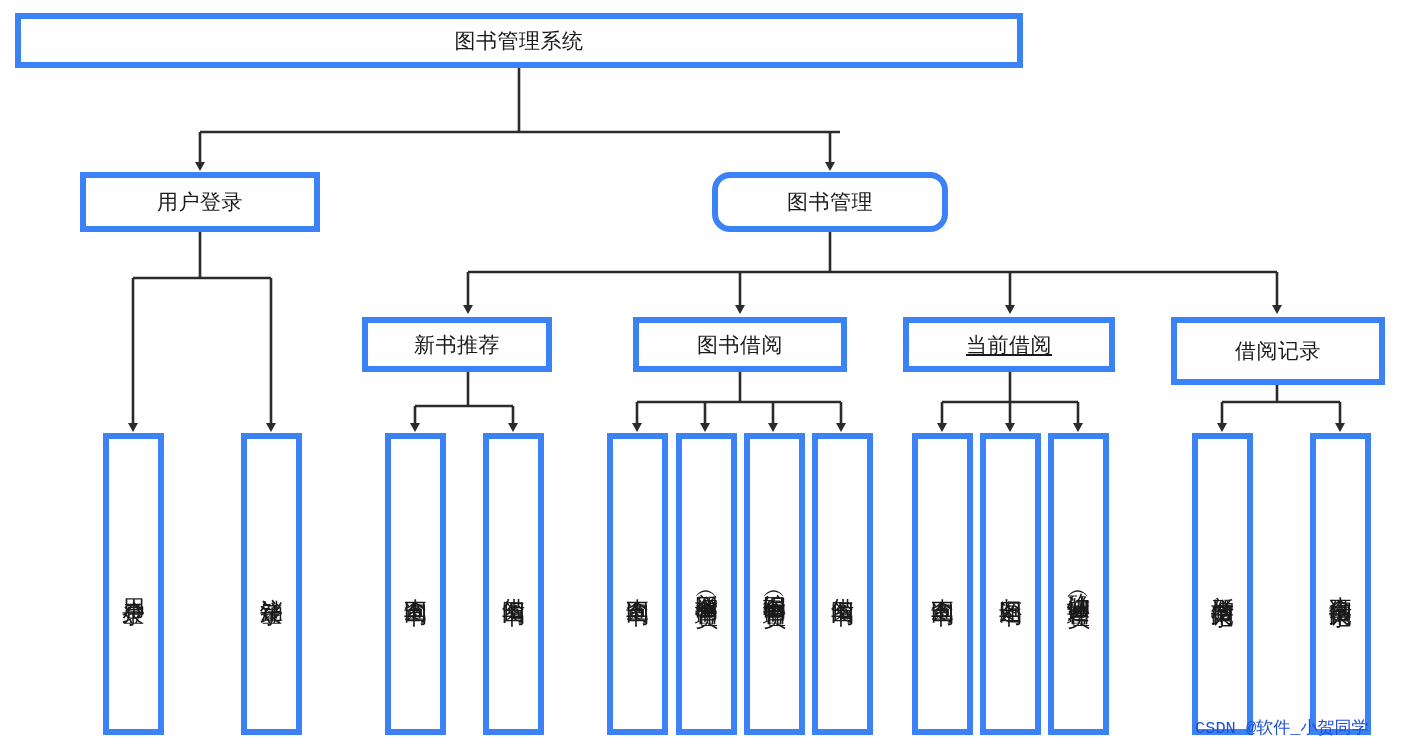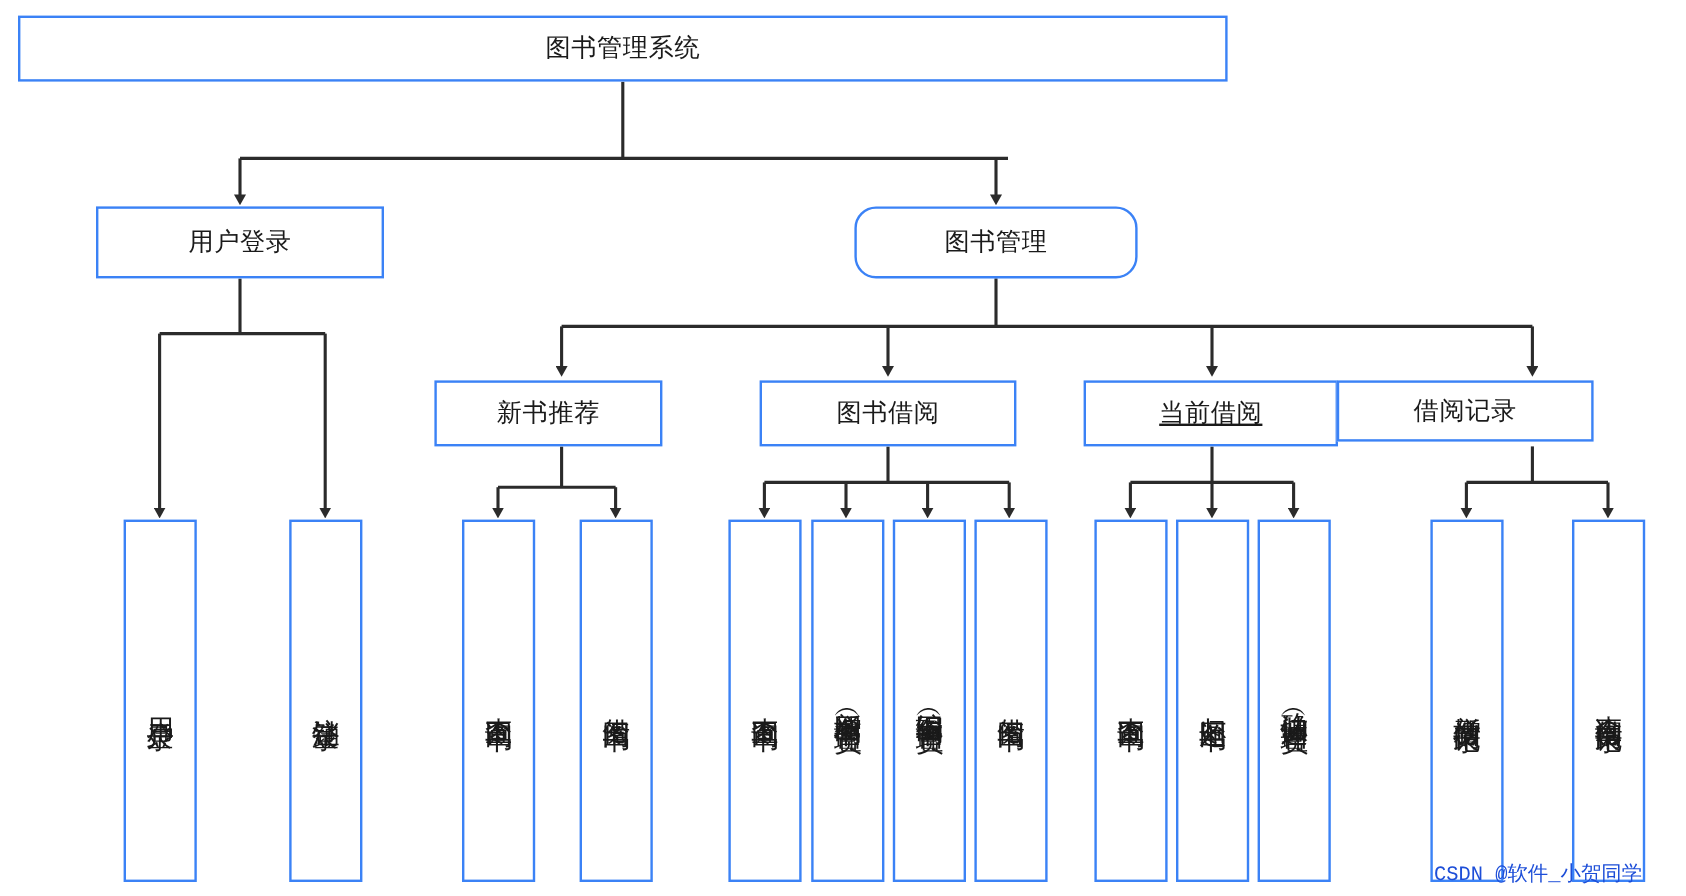--- a/index.html
+++ b/index.html
@@ -23,21 +23,21 @@
     left: 0;
     top: 0;
     width: 1405px;
     height: 747px;
     pointer-events: none;
   }
   .node {
     position: absolute;
     box-sizing: border-box;
     background: #ffffff;
-    border: 2px solid #3b82f6;
+    border: 6px solid #3b82f6;
     display: flex;
     align-items: center;
     justify-content: center;
     color: #1a1a1a;
     z-index: 2;
   }
   .node .label {
     display: block;
     text-align: center;
     line-height: 1.12;
@@ -139,21 +139,21 @@
   </div>
 
   <div class="node horiz" style="left:633px; top:317px; width:214px; height:55px;">
     <span class="label">图书借阅</span>
   </div>
 
   <div class="node horiz" style="left:903px; top:317px; width:212px; height:55px;text-decoration:underline;">
     <span class="label">当前借阅</span>
   </div>
 
-  <div class="node horiz" style="left:1114px; top:317px; width:214px; height:51px;">
+  <div class="node horiz" style="left:1171px; top:317px; width:214px; height:68px;">
     <span class="label">借阅记录</span>
   </div>
 
   <div class="node vert" style="left:103px; top:433px; width:61px; height:302px;">
     <span class="label">用户登录</span>
   </div>
 
   <div class="node vert" style="left:241px; top:433px; width:61px; height:302px;">
     <span class="label">注销登录</span>
   </div>

